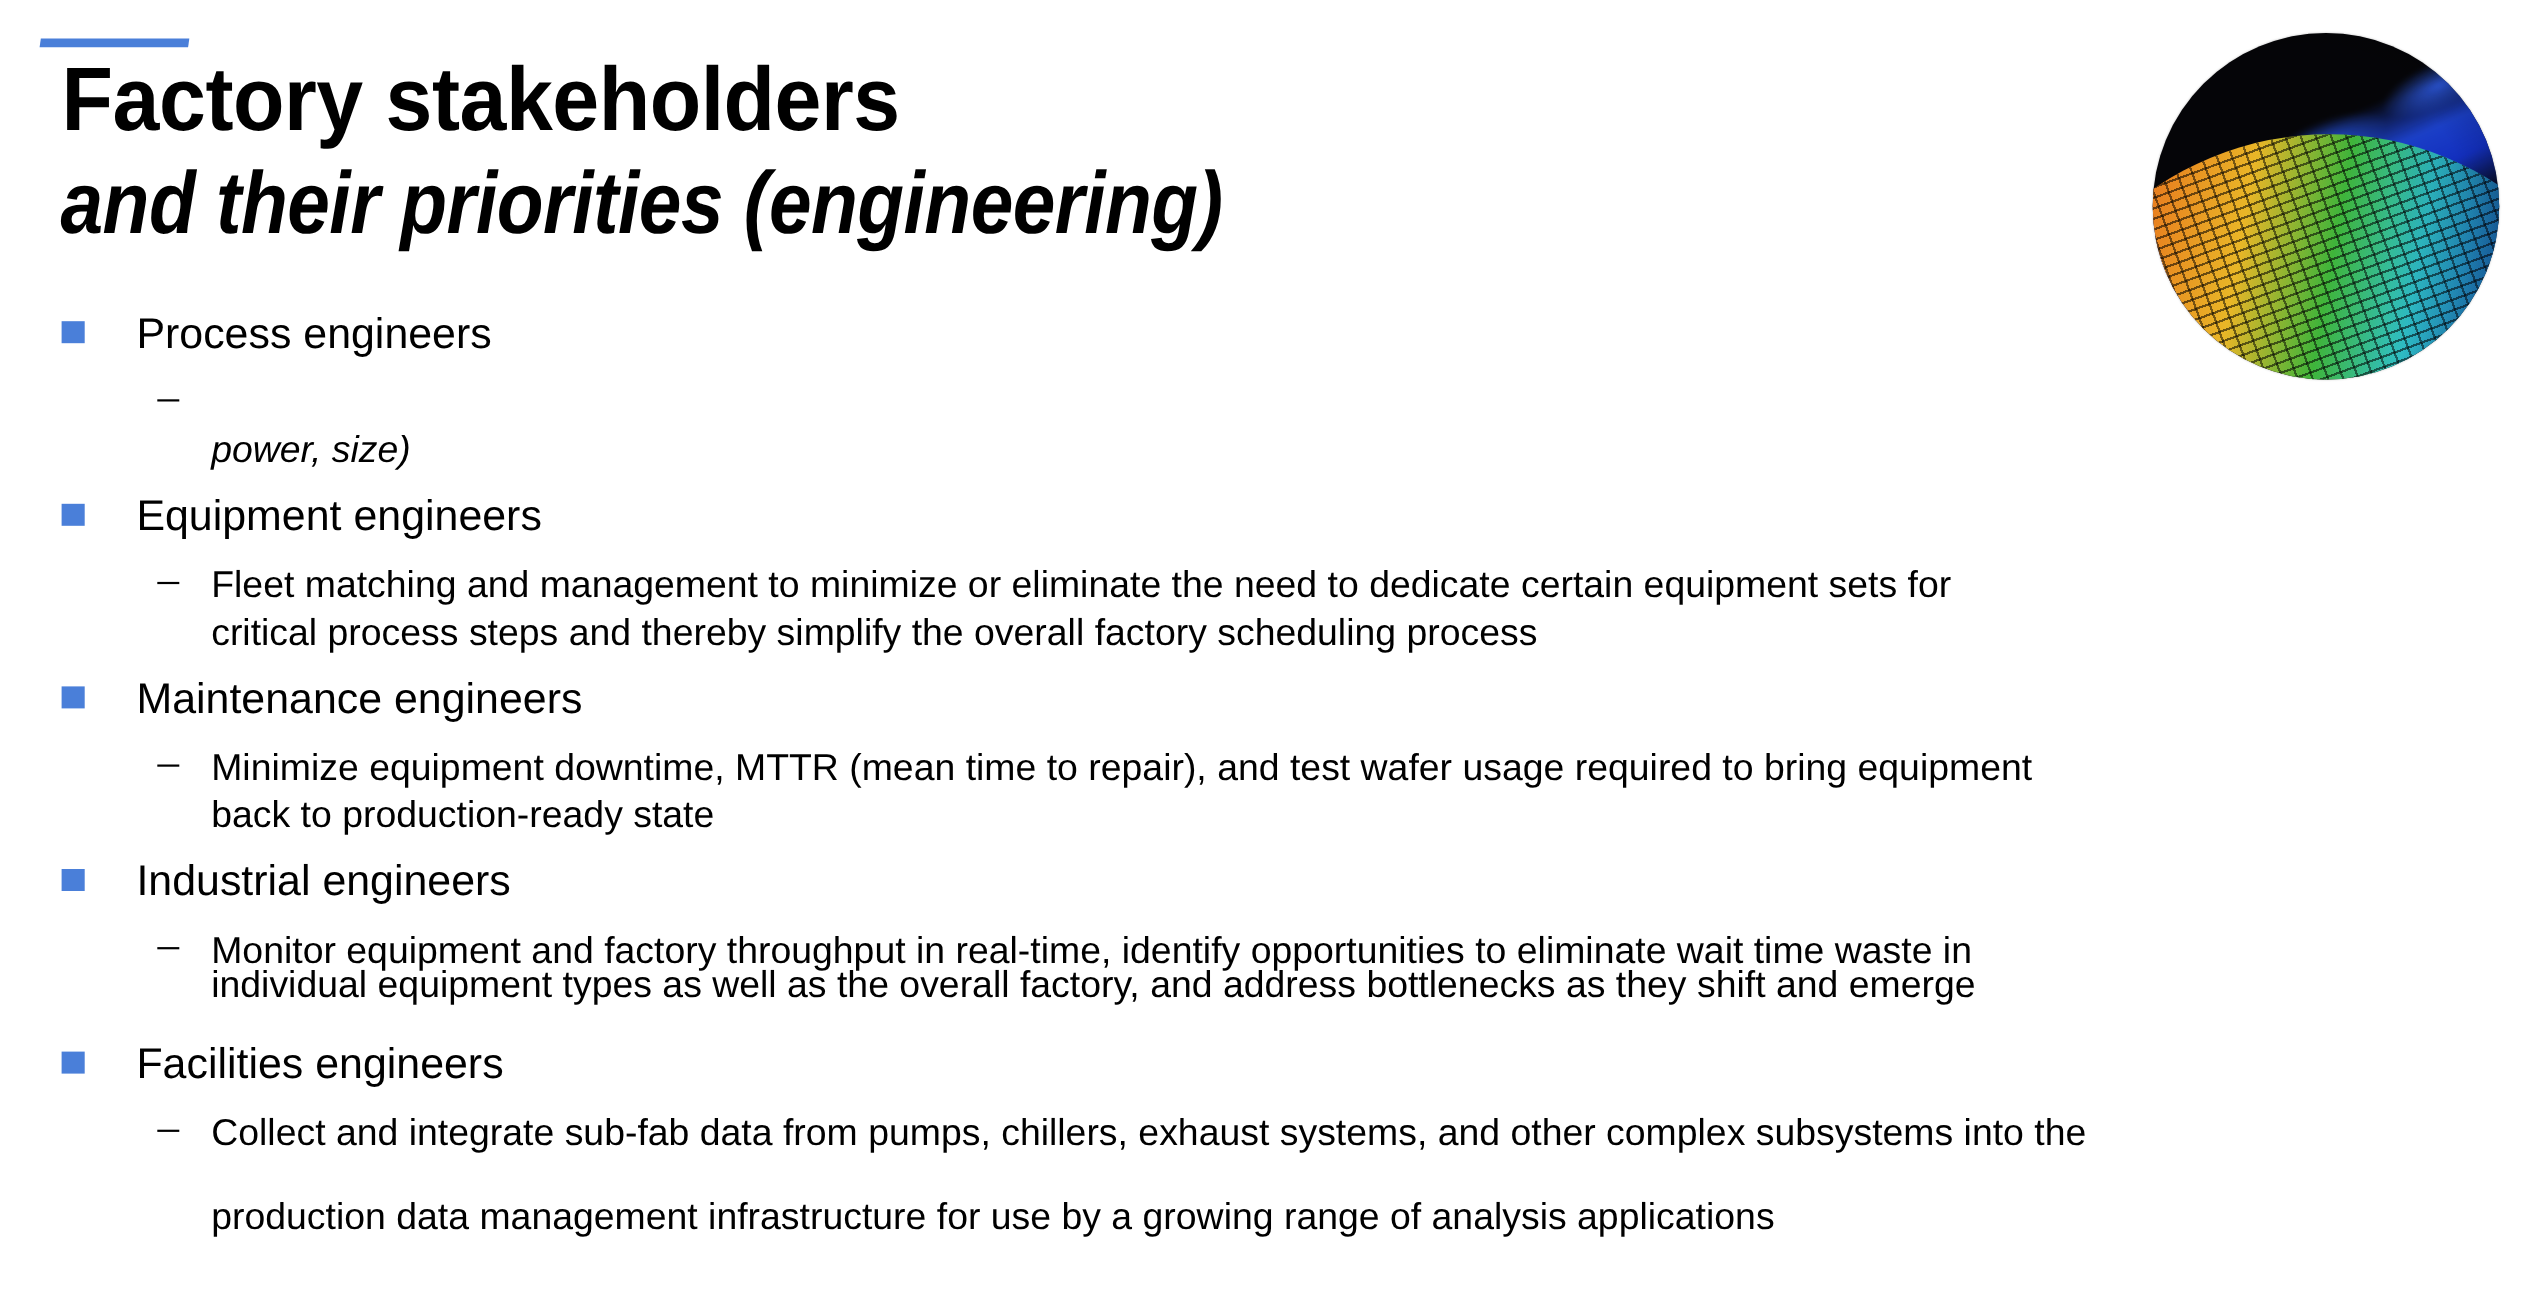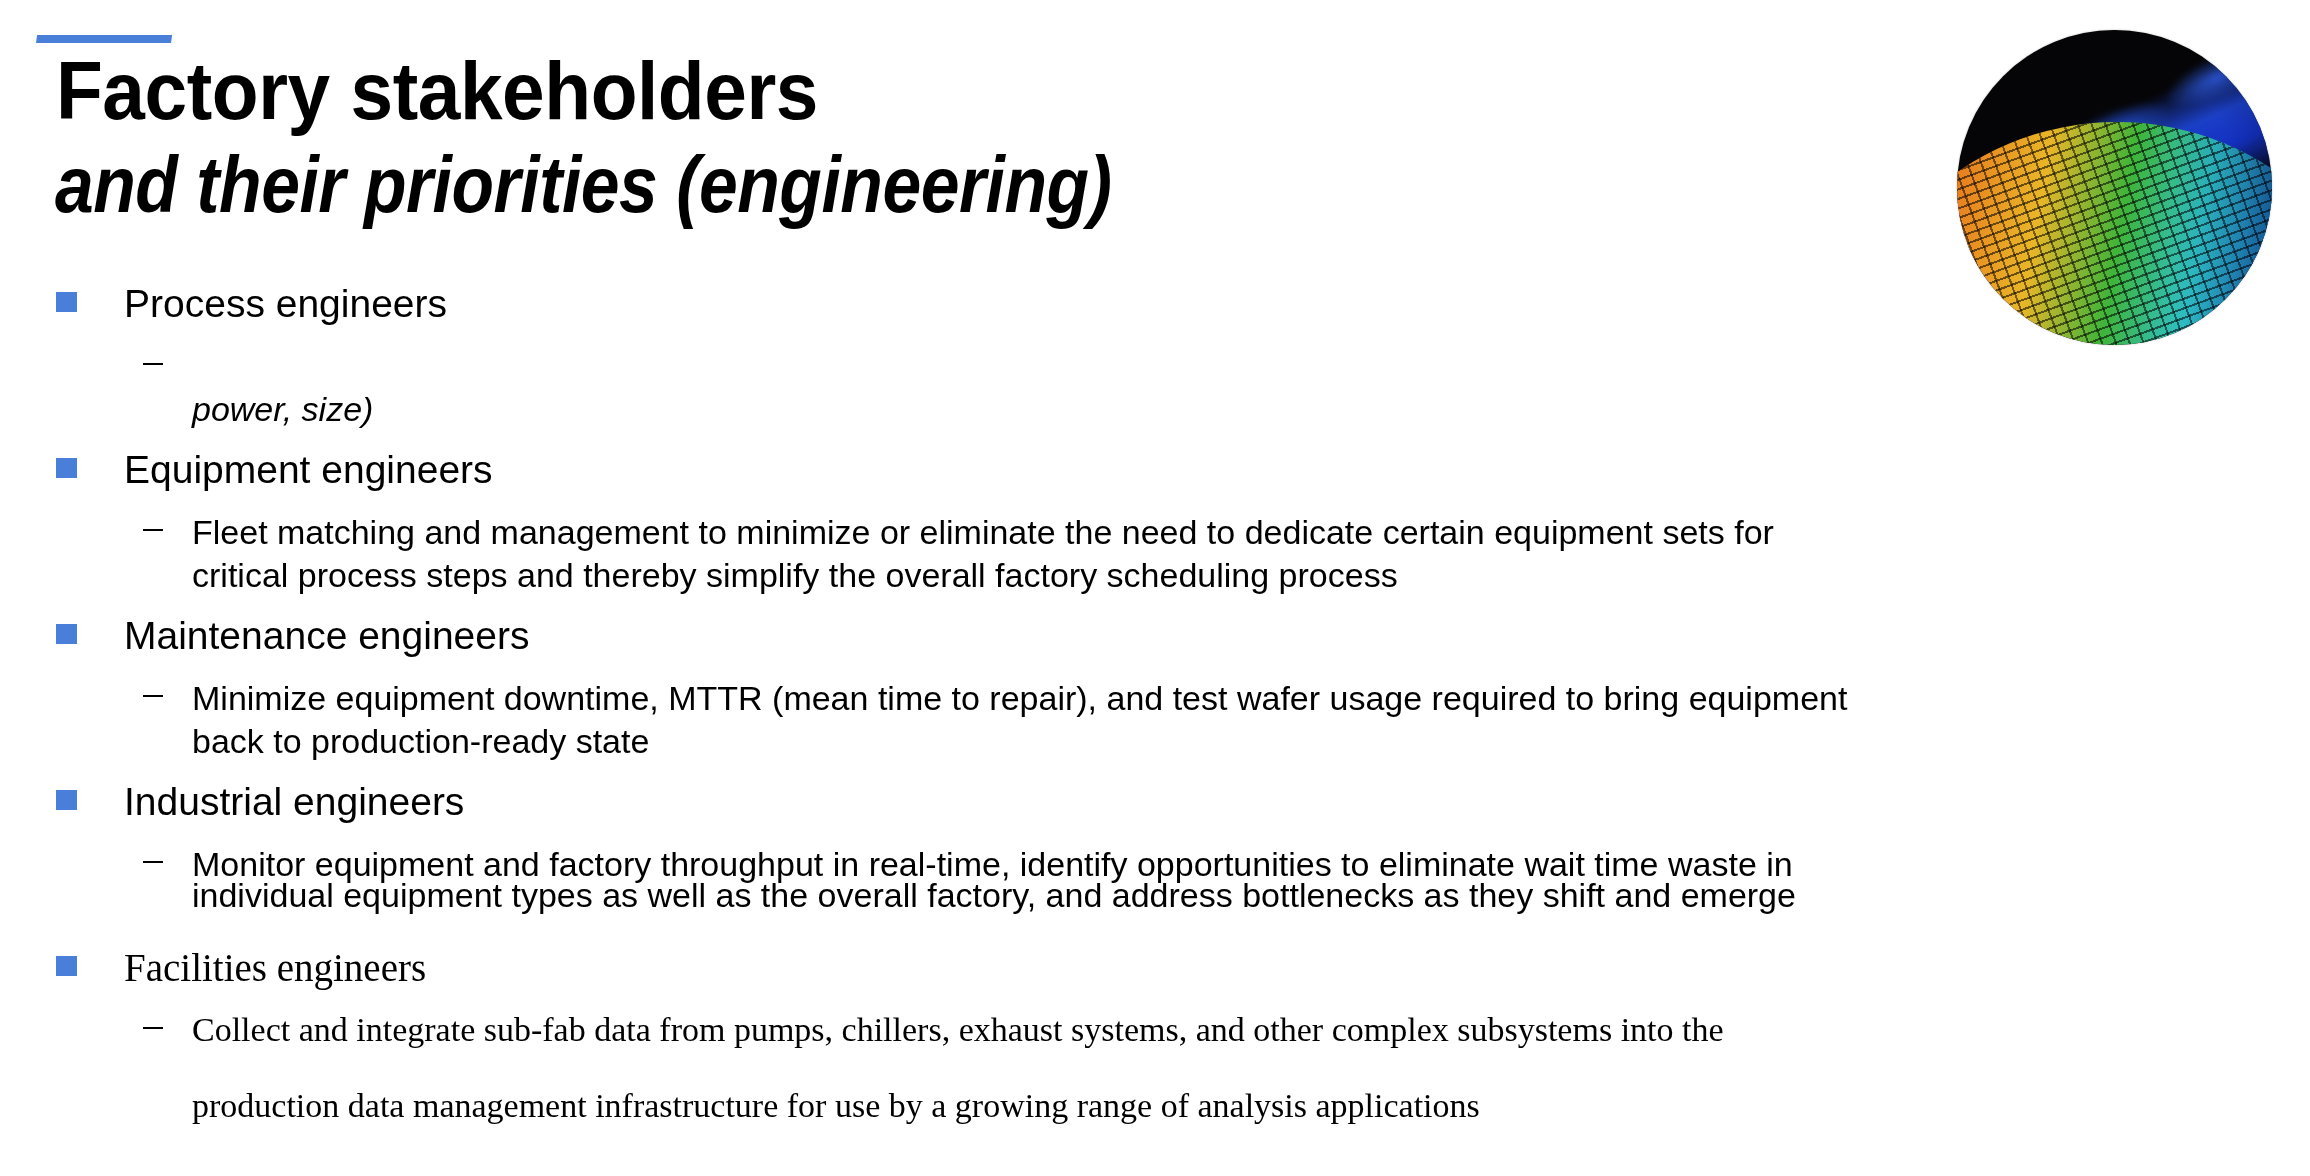--- a/index.html
+++ b/index.html
@@ -183,19 +183,19 @@
 </div>
 
 <div class="group" style="top:778px;">
   <div class="bullet-square" style="top:12px;"></div>
   <div class="main-label" style="top:4px;">Industrial engineers</div>
   <div class="sub-dash" style="top:83px;"></div>
   <div class="sub-line" style="top:69px;">Monitor equipment and factory throughput in real-time, identify opportunities to eliminate wait time waste in</div>
   <div class="sub-line" style="top:100px;">individual equipment types as well as the overall factory, and address bottlenecks as they shift and emerge</div>
 </div>
 
-<div class="group" style="top:944px;font-family:Liberation Serif, serif;">
+<div class="group" style="top:944px;">
   <div class="bullet-square" style="top:12px;"></div>
   <div class="main-label" style="top:4px;">Facilities engineers</div>
   <div class="sub-dash" style="top:83px;"></div>
   <div class="sub-line" style="top:69px;">Collect and integrate sub-fab data from pumps, chillers, exhaust systems, and other complex subsystems into the</div>
   <div class="sub-line" style="top:112px;margin-top:33px;">production data management infrastructure for use by a growing range of analysis applications</div>
 </div>
 
 </body></html>

